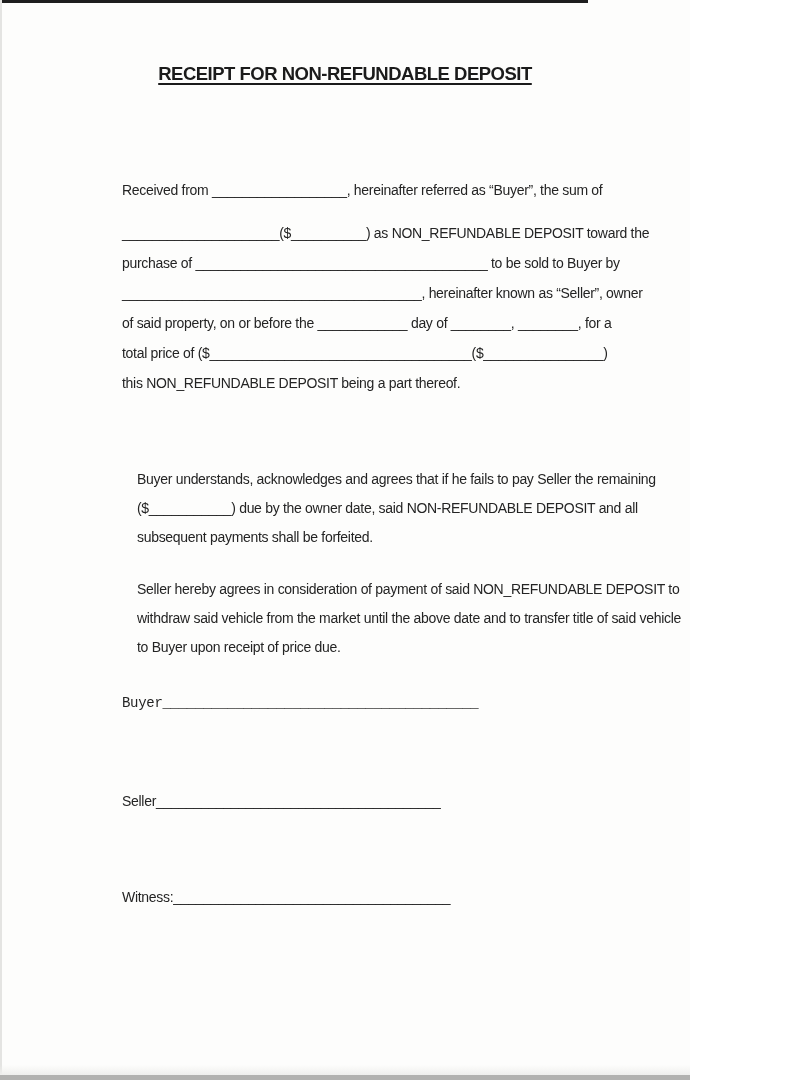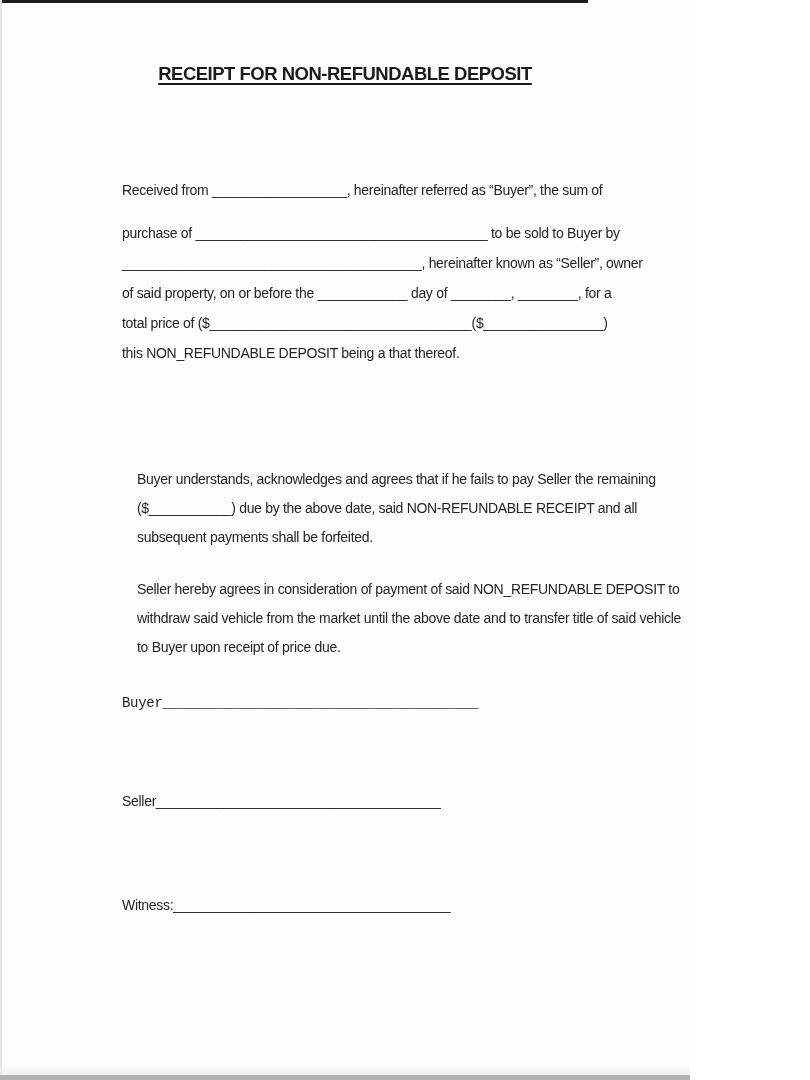--- a/index.html
+++ b/index.html
@@ -70,49 +70,50 @@
     line-height: 29px;
     height: 29px;
     margin-left: 15px;
   }
   #p1-first { top: 175px; }
   #p1-rest  { top: 218px; }
   #p2       { top: 465px; }
   #p3       { top: 575px; }
   #sig-buyer   { top: 688px; font-family: Liberation Mono, monospace; }
   #sig-seller  { top: 786px; }
-  #sig-witness { top: 882px; margin-top: 8px; }
+  #sig-witness { top: 882px; }
 </style>
 </head>
 <body>
 
 <div class="page">
 
   <div class="scan-top-line"></div>
   <div class="scan-left-line"></div>
   <div class="scan-bottom-shadow"></div>
   <div class="scan-bottom-bar"></div>
 
   <div class="doc-title">RECEIPT FOR NON-REFUNDABLE DEPOSIT</div>
 
   <div class="block" id="p1-first">
     <div class="line">Received from __________________, hereinafter referred as “Buyer”, the sum of</div>
   </div>
 
   <div class="block" id="p1-rest">
+    <div class="line">_____________________($__________) as NON_REFUNDABLE DEPOSIT toward the</div>
     <div class="line">purchase of _______________________________________ to be sold to Buyer by</div>
     <div class="line">________________________________________, hereinafter known as “Seller”, owner</div>
     <div class="line">of said property, on or before the ____________ day of ________, ________, for a</div>
     <div class="line">total price of ($___________________________________($________________)</div>
-    <div class="line">this NON_REFUNDABLE DEPOSIT being a that thereof.</div>
+    <div class="line">this NON_REFUNDABLE DEPOSIT being a part thereof.</div>
   </div>
 
   <div class="block" id="p2">
     <div class="line-tight">Buyer understands, acknowledges and agrees that if he fails to pay Seller the remaining</div>
-    <div class="line-tight">($___________) due by the above date, said NON-REFUNDABLE RECEIPT and all</div>
+    <div class="line-tight">($___________) due by the owner date, said NON-REFUNDABLE DEPOSIT and all</div>
     <div class="line-tight">subsequent payments shall be forfeited.</div>
   </div>
 
   <div class="block" id="p3">
     <div class="line-tight">Seller hereby agrees in consideration of payment of said NON_REFUNDABLE DEPOSIT to</div>
     <div class="line-tight">withdraw said vehicle from the market until the above date and to transfer title of said vehicle</div>
     <div class="line-tight">to Buyer upon receipt of price due.</div>
   </div>
 
   <div class="block" id="sig-buyer">

